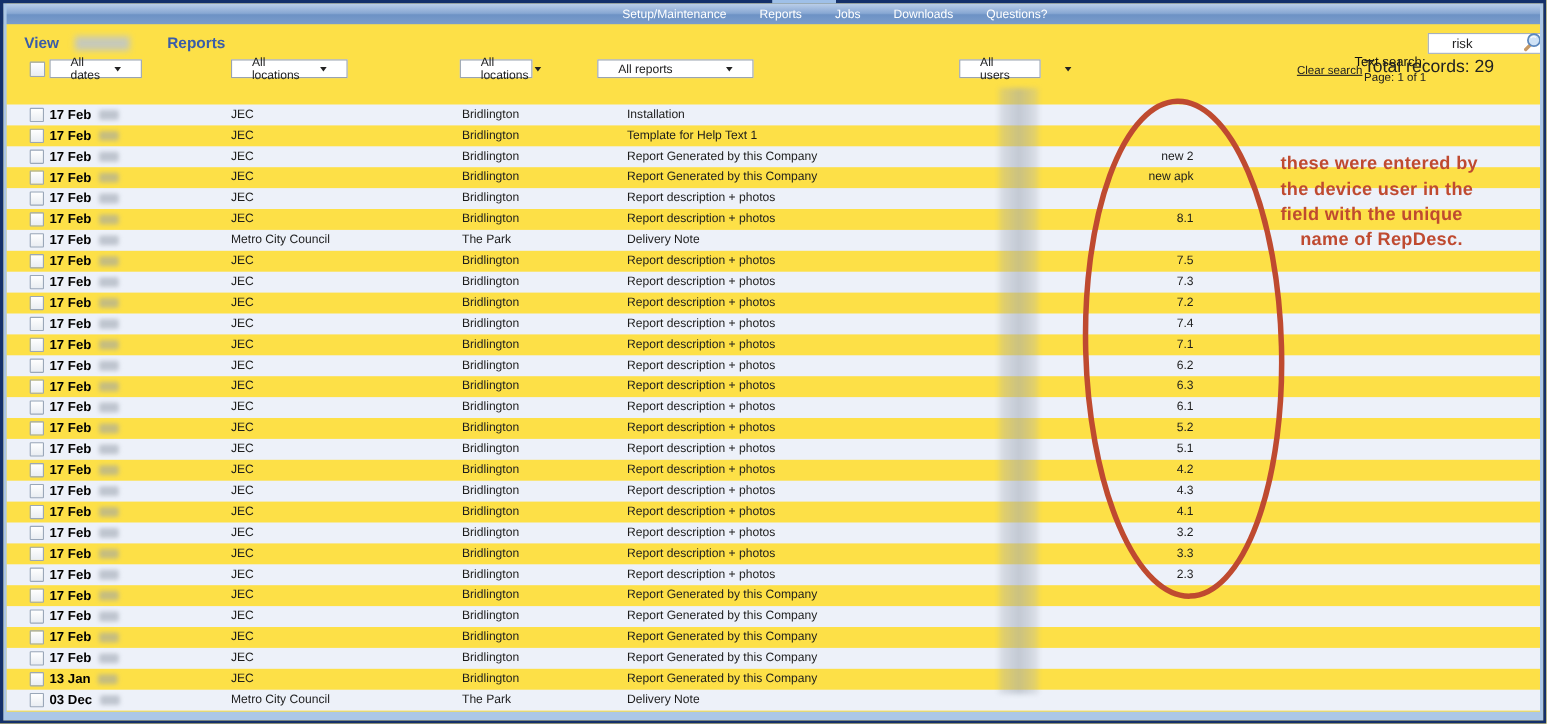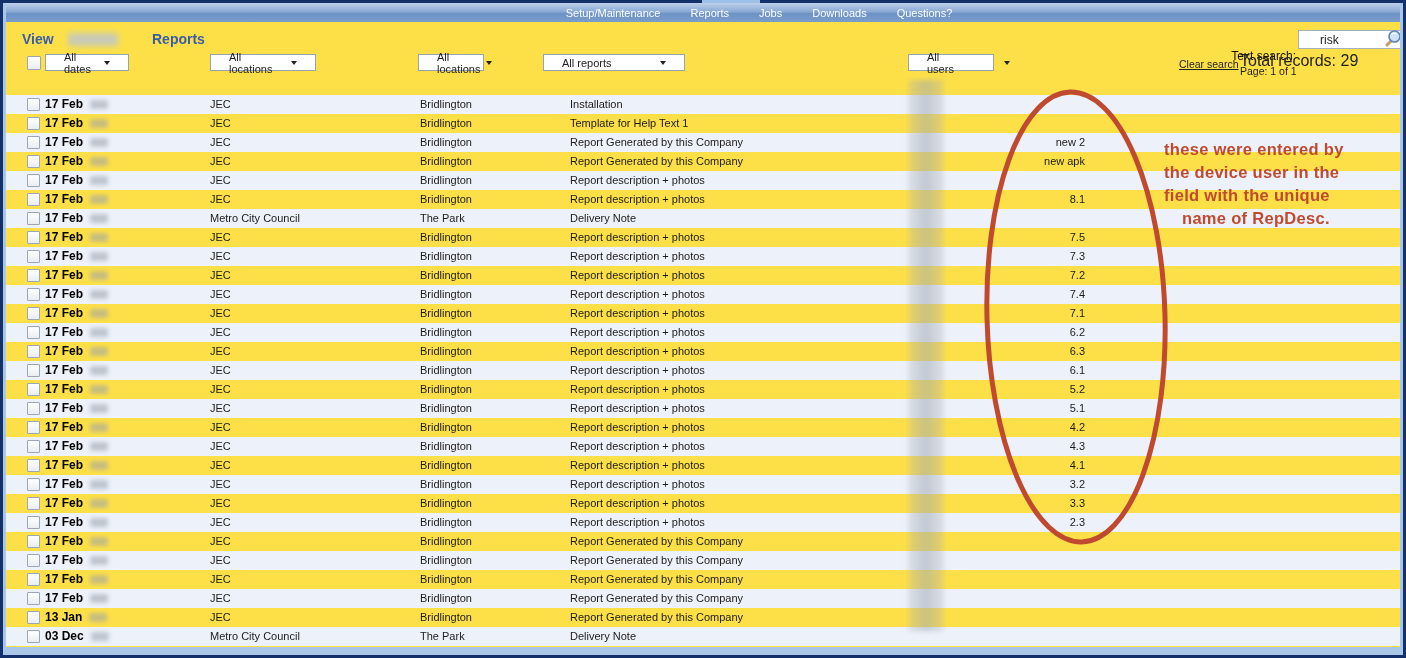--- a/index.html
+++ b/index.html
@@ -21,21 +21,21 @@
   .search-input{position:absolute;left:1298px;top:30px;width:82px;height:17px;border:1px solid #a6b0bc;font-size:12px;padding:0 0 0 21px;color:#222;font-family:"Liberation Sans",sans-serif;z-index:5;}
   .search-icon{position:absolute;left:1384px;top:29px;width:18px;height:19px;cursor:pointer;z-index:5;}
   .clear-search{position:absolute;left:1179px;top:58px;font-size:10.5px;color:#222;text-decoration:underline;cursor:pointer;z-index:5;}
   .total-records{position:absolute;left:1240px;top:52px;font-size:16px;color:#222;z-index:5;}
   .page-count{position:absolute;left:1240px;top:65px;font-size:10.5px;color:#222;z-index:5;}
   
   .filters{position:absolute;left:6px;right:6px;top:52px;height:24px;z-index:5;}
   .hdr-cb{position:absolute;left:21px;top:4px;width:12px;height:12px;border:1px solid #9aa7b8;background:linear-gradient(#fff,#e9edf2);border-radius:1px;cursor:pointer;}
   .filter{position:absolute;top:2px;height:17px;border:1px solid #99a3b0;background:#fff;display:flex;align-items:center;justify-content:space-between;padding:0 18px;font-size:11px;color:#222;cursor:pointer;box-sizing:border-box;}
   .filter .arr{width:0;height:0;border-left:3.5px solid transparent;border-right:3.5px solid transparent;border-top:4px solid #222;margin-left:6px;}
-  .f0{left:39px;width:84px;} .f1{left:204px;width:106px;} .f2{left:412px;width:66px;} .f3{left:537px;width:142px;} .f4{left:902px;width:86px;gap:44px;}
+  .f0{left:39px;width:84px;} .f1{left:204px;width:106px;} .f2{left:412px;width:66px;} .f3{left:537px;width:142px;} .f4{left:866px;width:74px;gap:44px;}
   
   .tbl{position:absolute;left:6px;right:6px;top:80px;z-index:1;margin-top:15px;}
   .trow{position:relative;height:19px;cursor:pointer;}
   .trow.odd{background:#edf1f9;}
   .c{position:absolute;top:3px;font-size:11px;color:#1c1c1c;white-space:nowrap;}
   .cdate{left:39px;top:2px;font-size:12px;font-weight:bold;color:#000;}
   .ccust{left:204px;} .cloc{left:414px;} .crep{left:564px;}
   .cval{left:1009px;width:70px;text-align:right;}
   .cb{position:absolute;left:21px;top:3px;width:11px;height:11px;border:1px solid #9aa7b8;background:linear-gradient(#fff,#e9edf2);border-radius:1px;}
   .yblur{display:inline-block;width:18px;height:9px;margin-left:7px;background:#99a1ad;opacity:.55;filter:blur(2px);border-radius:2px;vertical-align:middle;}

